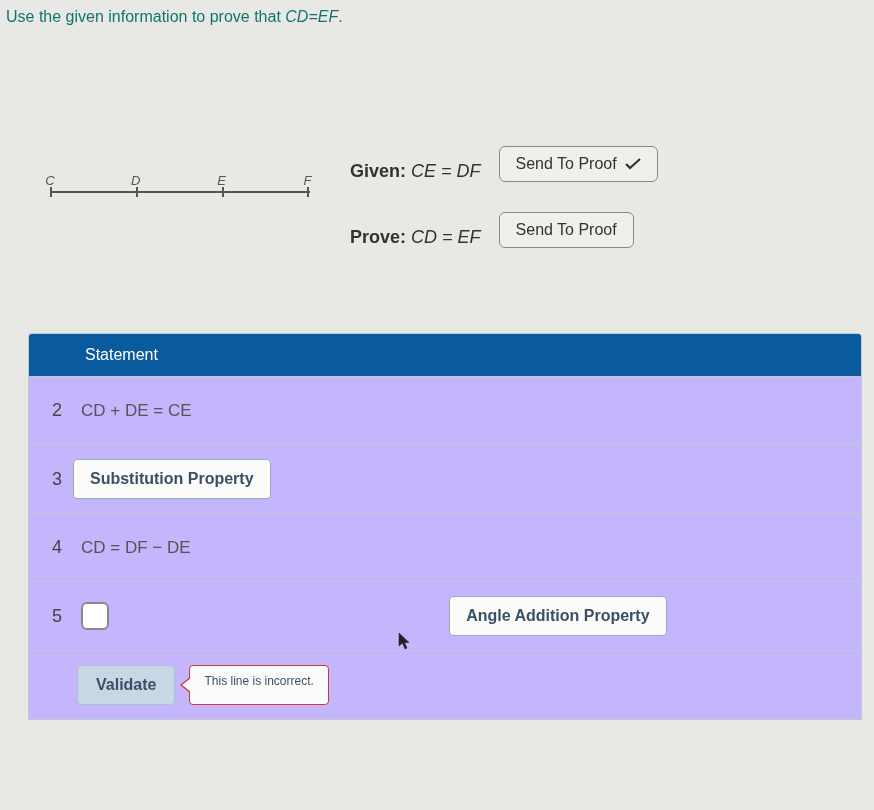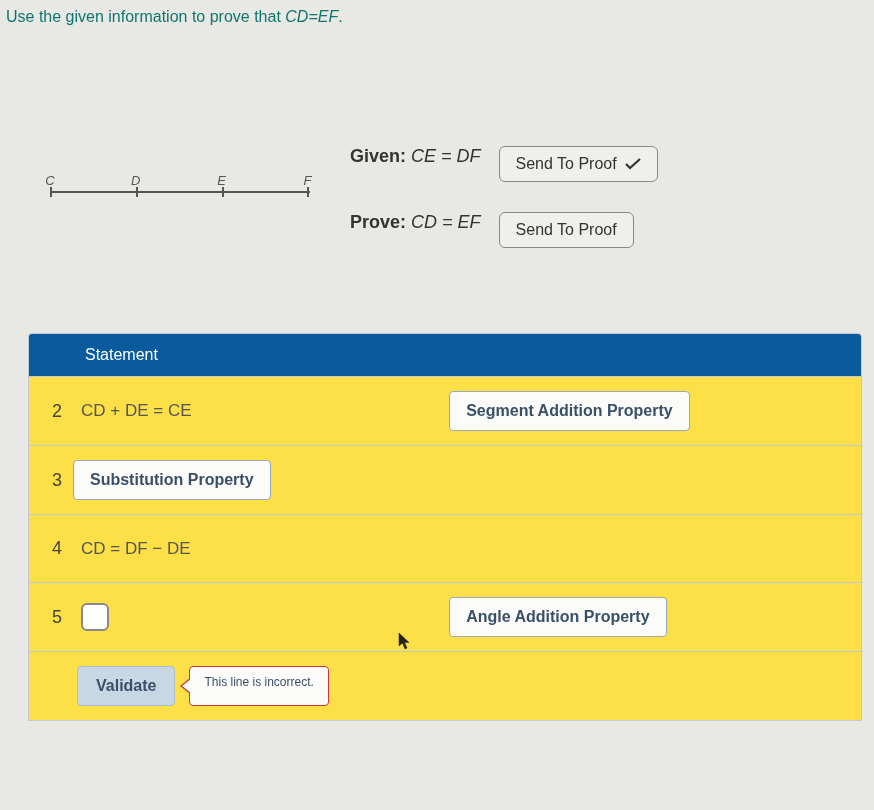--- a/index.html
+++ b/index.html
@@ -53,21 +53,21 @@
       color: #555;
       transform: translateX(-50%);
     }
     .gp-col {
       display: flex;
       flex-direction: column;
       gap: 30px;
     }
     .gp-row {
       display: flex;
-      align-items: flex-start;
+      align-items: flex-end;
       gap: 18px;
     }
     .gp-text { font-size: 18px; color: #333; }
     .gp-text b { font-weight: 600; }
     .gp-eq { font-style: italic; }
     .proof-btn {
       border: 1.5px solid #888;
       border-radius: 6px;
       background: #efefec;
       padding: 8px 16px;
@@ -79,21 +79,21 @@
       gap: 8px;
     }
     .check-icon {
       width: 16px;
       height: 12px;
     }
     .proof-table-wrap {
       margin: 85px 12px 0 28px;
       border: 1px solid #bfcad4;
       border-radius: 4px 4px 0 0;
-      background: #fde047;
+      background: #c4b5fd;
       overflow: hidden;
     }
     .pt-header {
       display: flex;
       background: #0a5a9e;
       color: #fff;
       font-size: 16px;
       padding: 12px 0;
     }
     .pt-header .col-stmt { flex: 0 0 52%; padding-left: 56px; }
@@ -239,21 +239,20 @@
 </div>
 
 <div class="proof-table-wrap">
   <div class="pt-header">
     <div class="col-stmt">Statement</div>
   </div>
 
   <div class="pt-row">
     <div class="pt-num">2</div>
     <div class="pt-stmt">CD + DE = CE</div>
-    <div class="pt-reason"><span class="reason-chip">Segment Addition Property</span></div>
   </div>
 
   <div class="pt-row">
     <div class="pt-num">3</div>
     <div class="pt-reason"><span class="reason-chip">Substitution Property</span></div>
   </div>
 
   <div class="pt-row">
     <div class="pt-num">4</div>
     <div class="pt-stmt">CD = DF − DE</div>

